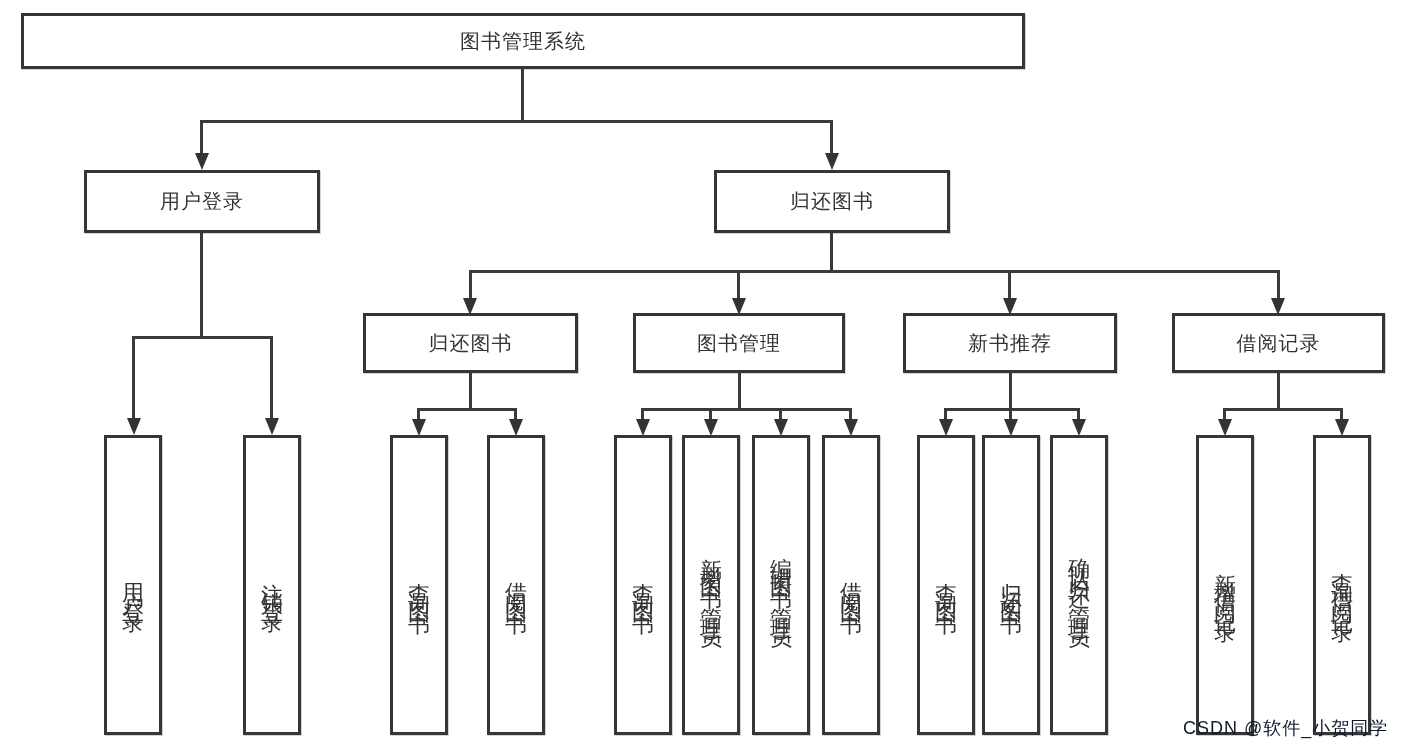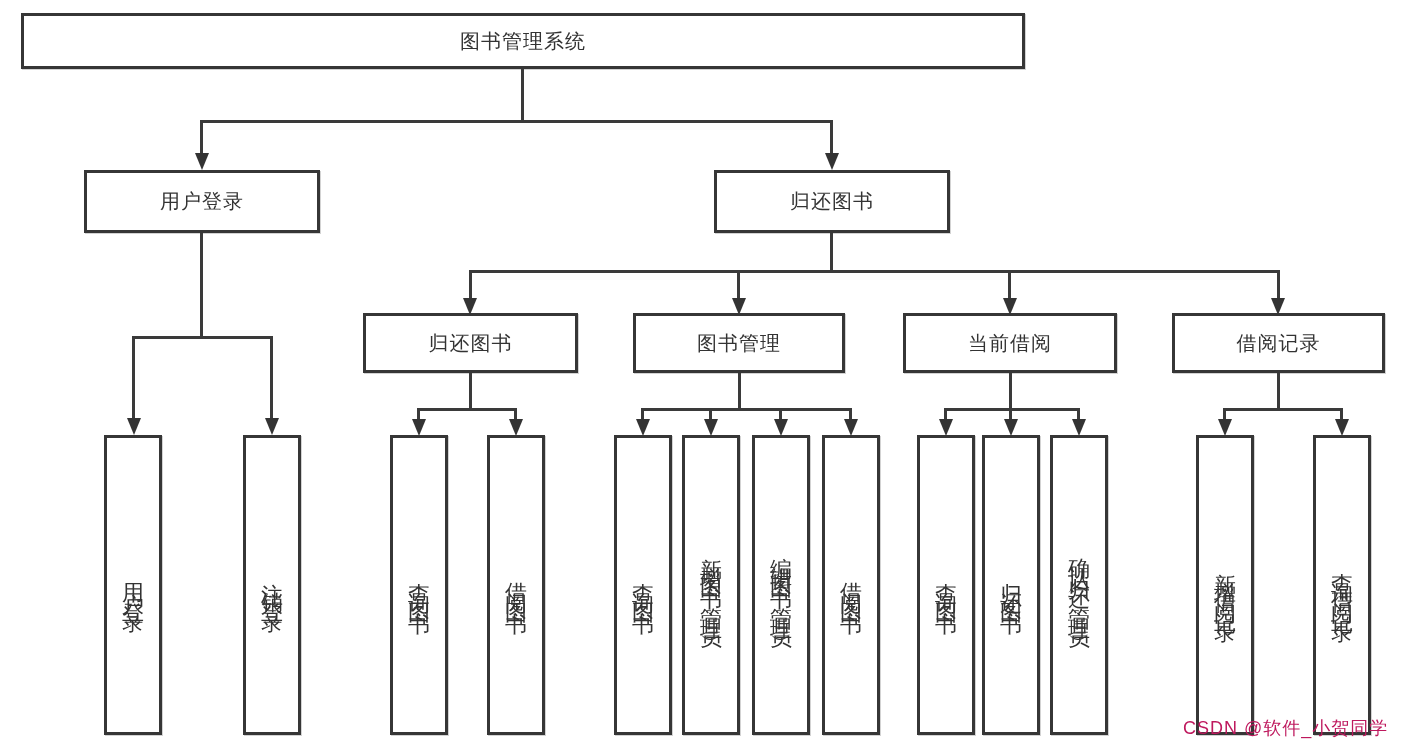--- a/index.html
+++ b/index.html
@@ -41,21 +41,21 @@
   .arrow{
     position:absolute;width:0;height:0;
     border-left:7px solid transparent;
     border-right:7px solid transparent;
     border-top:17px solid #333;
   }
   .watermark{
     position:absolute;
     left:1183px;top:716px;
     font-size:18px;
-    color:#be185d;
+    color:#0f172a;
     letter-spacing:1px;
     white-space:nowrap;
     z-index:10;
   }
 </style>
 </head>
 <body>
 
 <div class="canvas">
 
@@ -70,21 +70,21 @@
     <span class="hlabel">归还图书</span>
   </div>
 
   <div class="node" style="left:363px;top:313px;width:215px;height:60px;">
     <span class="hlabel">归还图书</span>
   </div>
   <div class="node" style="left:633px;top:313px;width:212px;height:60px;">
     <span class="hlabel">图书管理</span>
   </div>
   <div class="node" style="left:903px;top:313px;width:214px;height:60px;">
-    <span class="hlabel">当前借阅</span>
+    <span class="hlabel">新书推荐</span>
   </div>
   <div class="node" style="left:1172px;top:313px;width:213px;height:60px;">
     <span class="hlabel">借阅记录</span>
   </div>
 
   <div class="node" style="left:104px;top:435px;width:58px;height:300px;">
     <span class="vlabel">用户登录</span>
   </div>
   <div class="node" style="left:243px;top:435px;width:58px;height:300px;">
     <span class="vlabel">注销登录</span>

